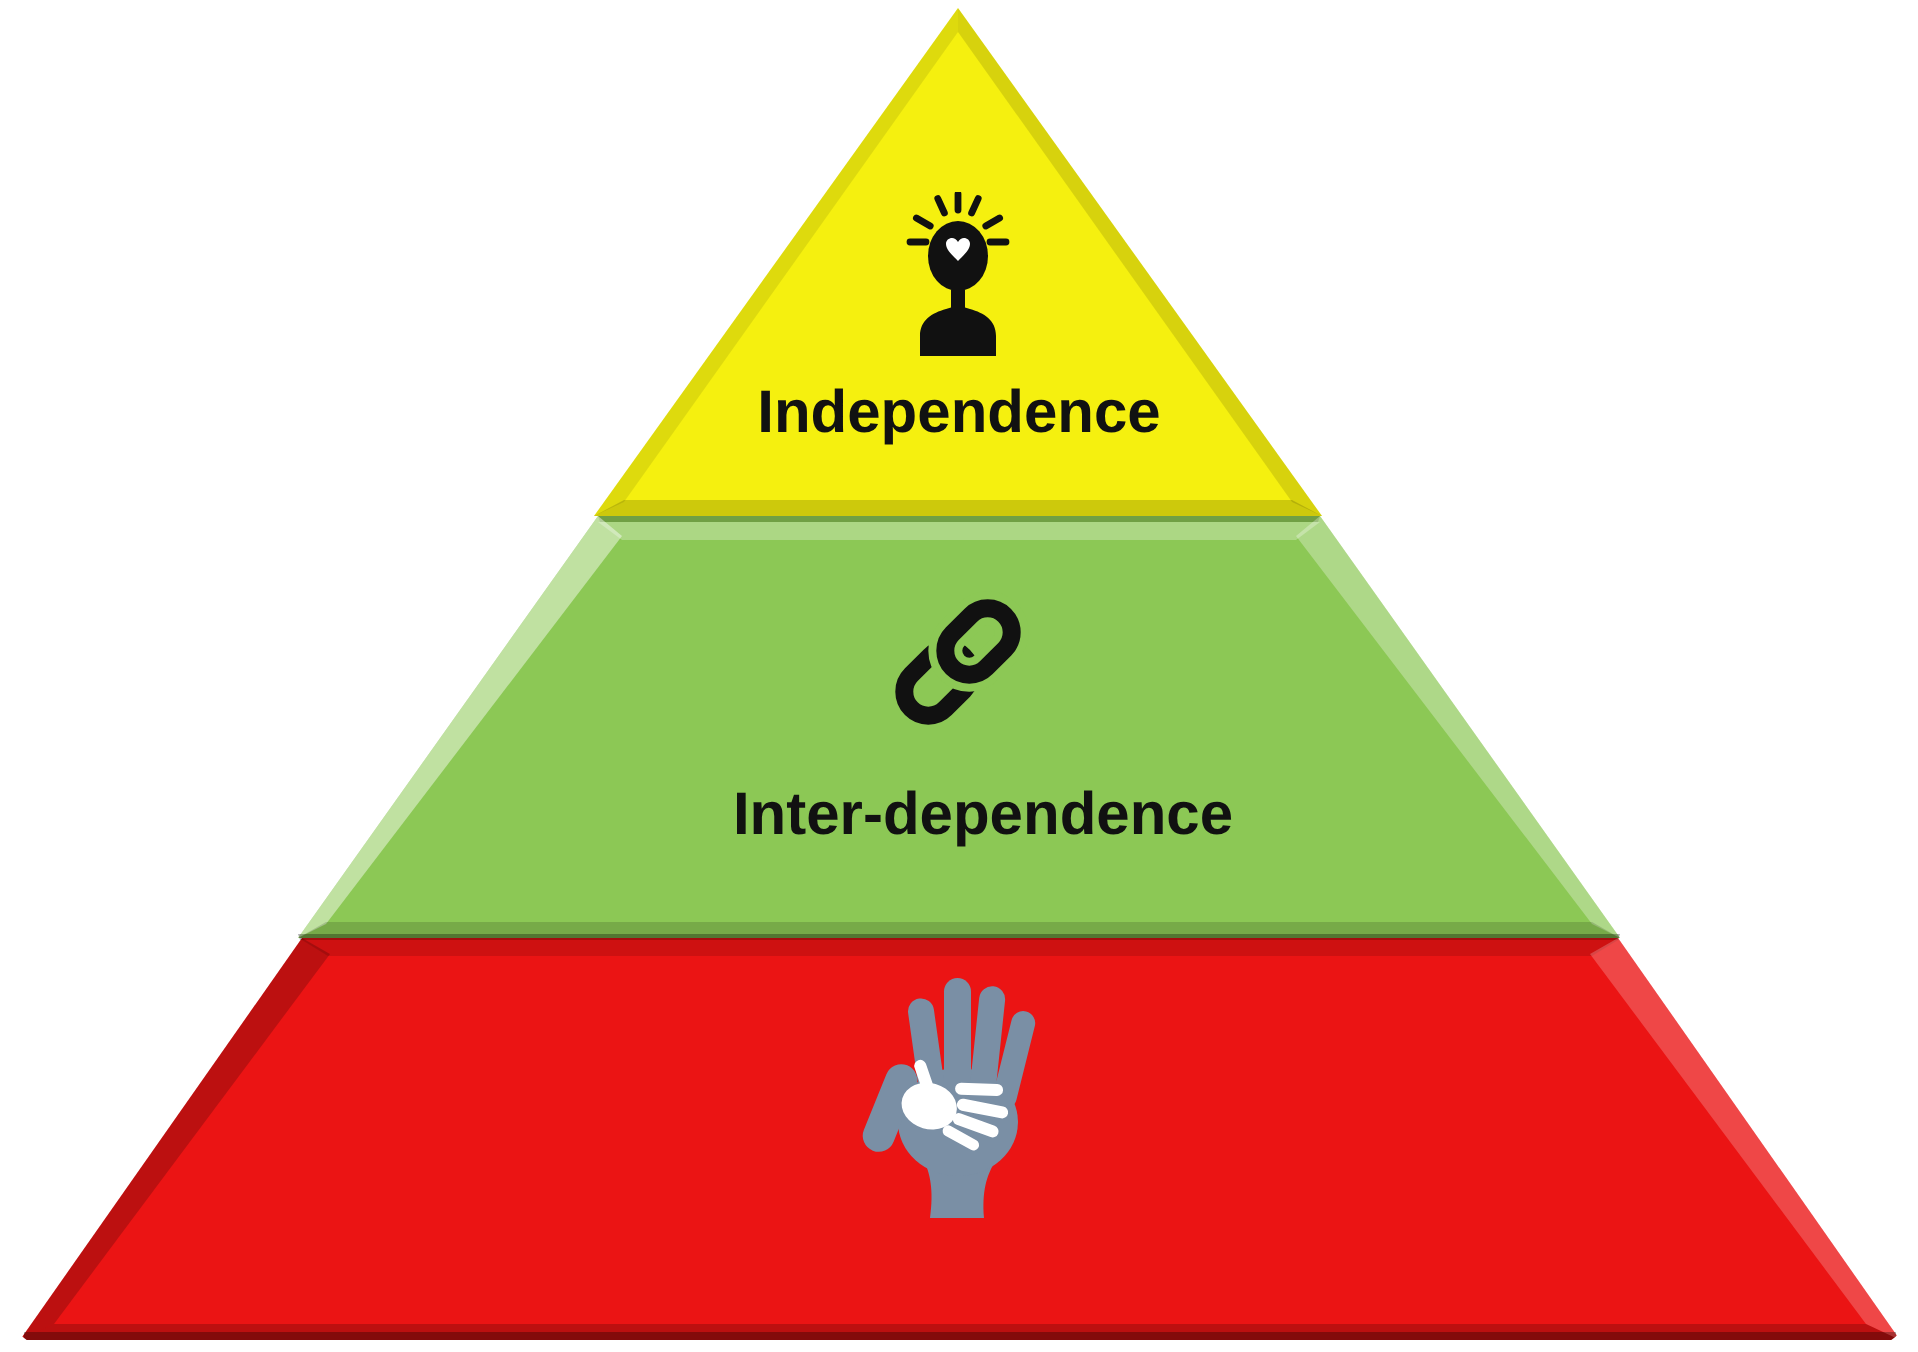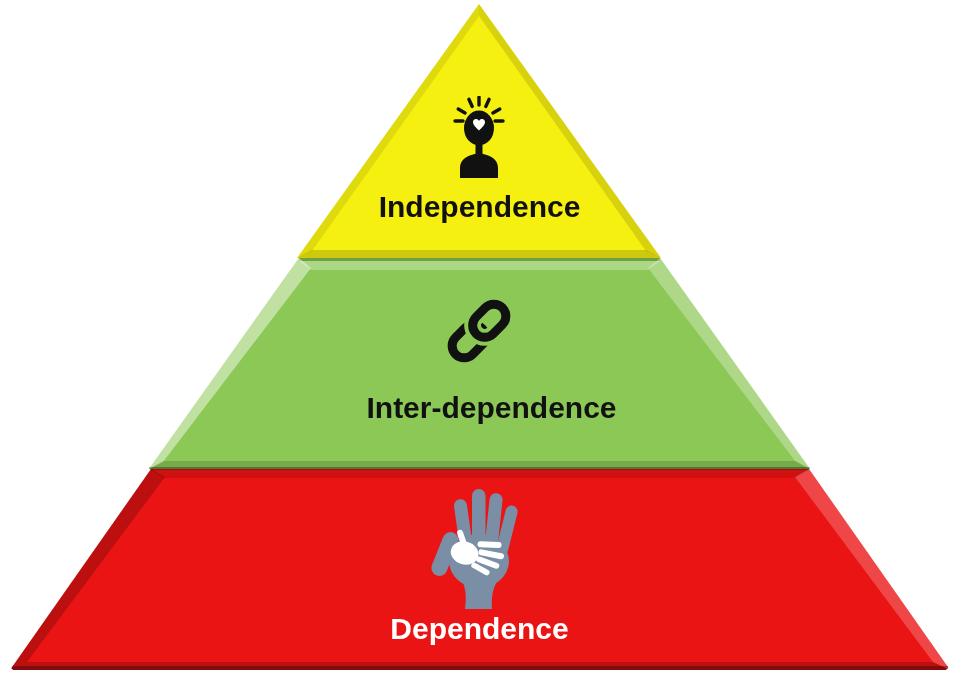--- a/index.html
+++ b/index.html
@@ -115,15 +115,14 @@
       <rect x="29" y="9" width="24" height="6" rx="3" transform="rotate(4 29 12)"></rect>
       <rect x="26" y="16" width="20" height="5.5" rx="2.7" transform="rotate(13 26 18)"></rect>
       <rect x="6" y="-12" width="6" height="16" rx="3" transform="rotate(-35 9 -4)"></rect>
     </g>
   </svg>
 
   <div class="level-label label-top">Independence</div>
 
   <div class="level-label label-mid">Inter-dependence</div>
 
-  <div class="level-label label-bottom">Dependence</div>
 
 </div>
 
 </body></html>

